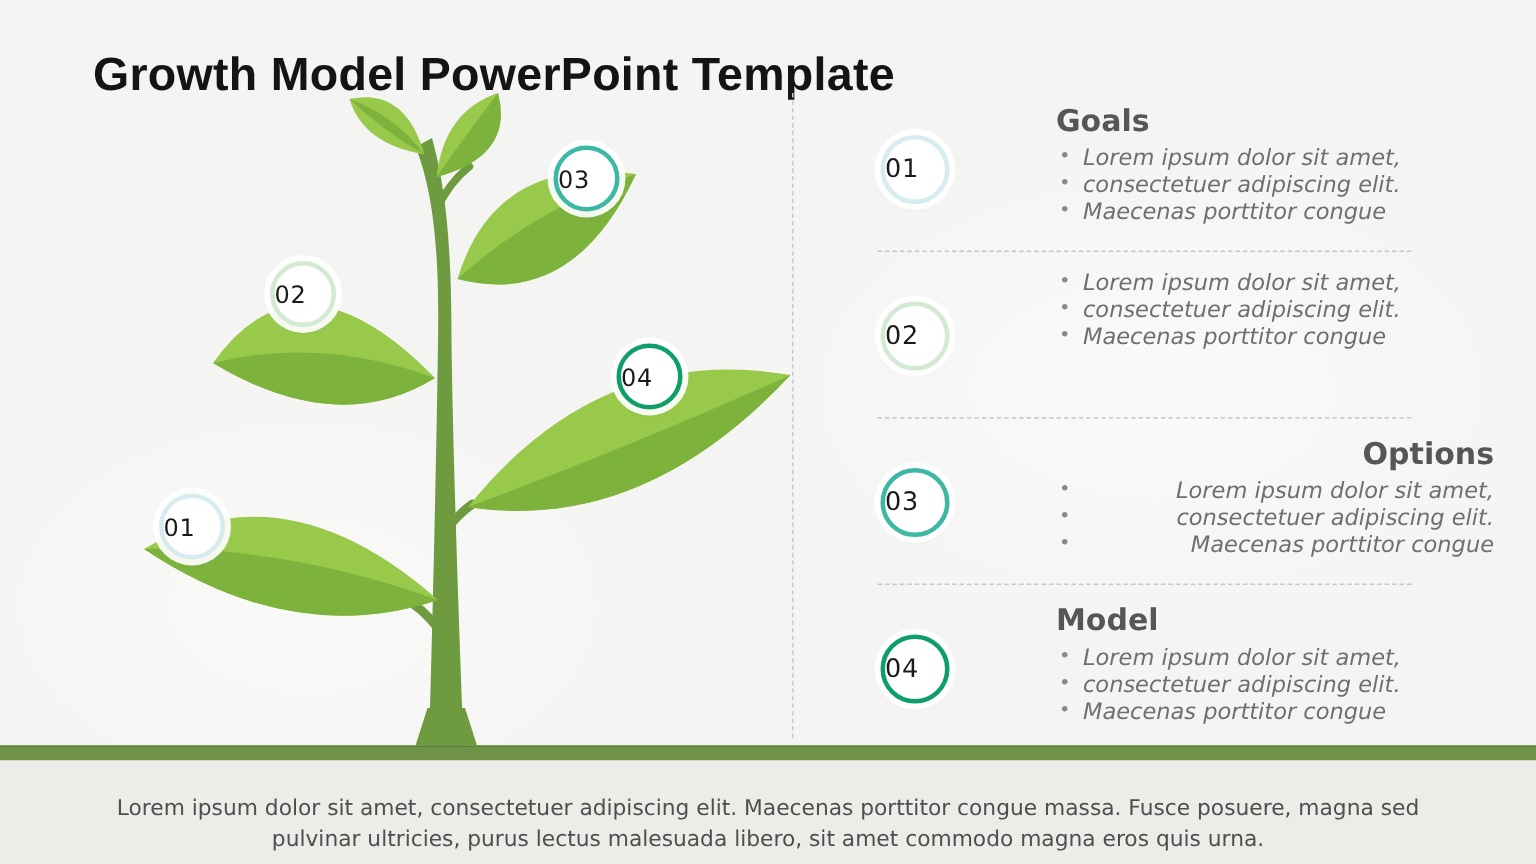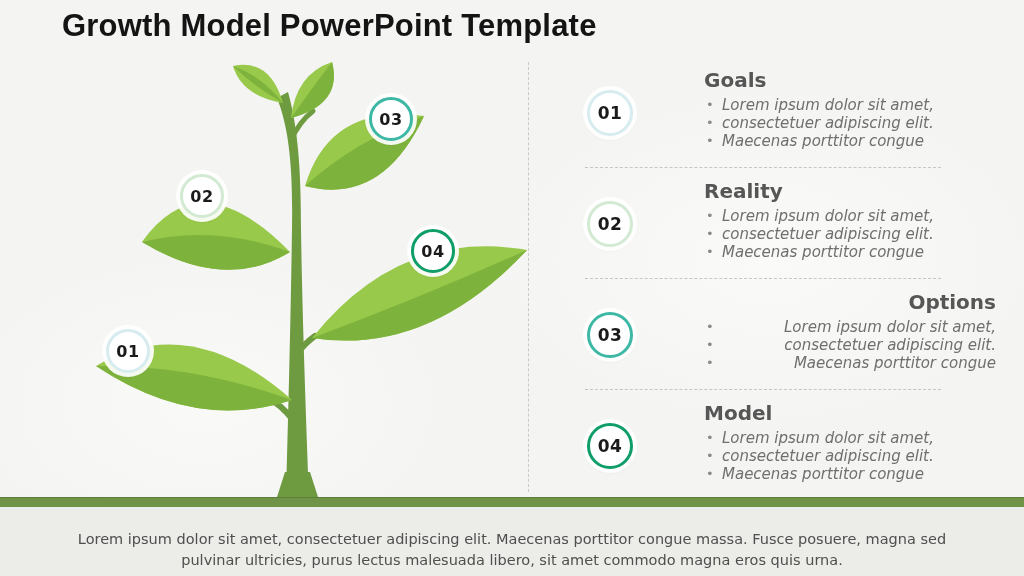--- a/index.html
+++ b/index.html
@@ -13,44 +13,44 @@
     background:
       radial-gradient(ellipse 420px 260px at 75% 45%, rgba(255,255,255,0.55), rgba(255,255,255,0) 70%),
       radial-gradient(ellipse 380px 240px at 20% 70%, rgba(255,255,255,0.5), rgba(255,255,255,0) 70%),
       #f4f4f2;
     overflow: hidden;
   }
 
   .title {
     position: absolute;
     left: 62px;
-    top: 8px;
+    top: 32px;
     font-family: "Liberation Sans", sans-serif;
     font-size: 31px;
     font-weight: 700;
     letter-spacing: 0.2px;
     color: #141414;
   }
 
   .plant-svg { position: absolute; left: 0; top: 0; }
 
   
   .badge {
     position: absolute;
     width: 44px;
     height: 44px;
     border-radius: 50%;
     background: #ffffff;
     border: 3px solid #ccc;
     box-shadow: 0 0 0 4px rgba(255,255,255,0.92), 0 2px 5px rgba(0,0,0,0.12);
     display: flex;
     align-items: center;
-    justify-content: center;
+    justify-content: flex-start;
     font-size: 16px;
-    font-weight: bold;
+    font-weight: normal;
     color: #1a1a1a;
     letter-spacing: 0.5px;
   }
   .badge.panel { width: 46px; height: 46px; font-size: 17px; }
 
   .vdivider {
     position: absolute;
     left: 528px;
     top: 62px;
     height: 430px;
@@ -176,21 +176,20 @@
       <li>consectetuer adipiscing elit.</li>
       <li>Maecenas porttitor congue</li>
     </ul>
   </div>
   <div class="hseparator" style="top:167px;"></div>
 
   <div class="badge panel" style="left: 587px; top: 201px; border-color: rgb(210, 233, 210);">
     <span>02</span>
   </div>
   <div class="section" style="top:179px;">
-    <div class="section-title">Reality</div>
     <ul>
       <li>Lorem ipsum dolor sit amet,</li>
       <li>consectetuer adipiscing elit.</li>
       <li>Maecenas porttitor congue</li>
     </ul>
   </div>
   <div class="hseparator" style="top:278px;"></div>
 
   <div class="badge panel" style="left: 587px; top: 312px; border-color: rgb(60, 184, 165);">
     <span>03</span>

